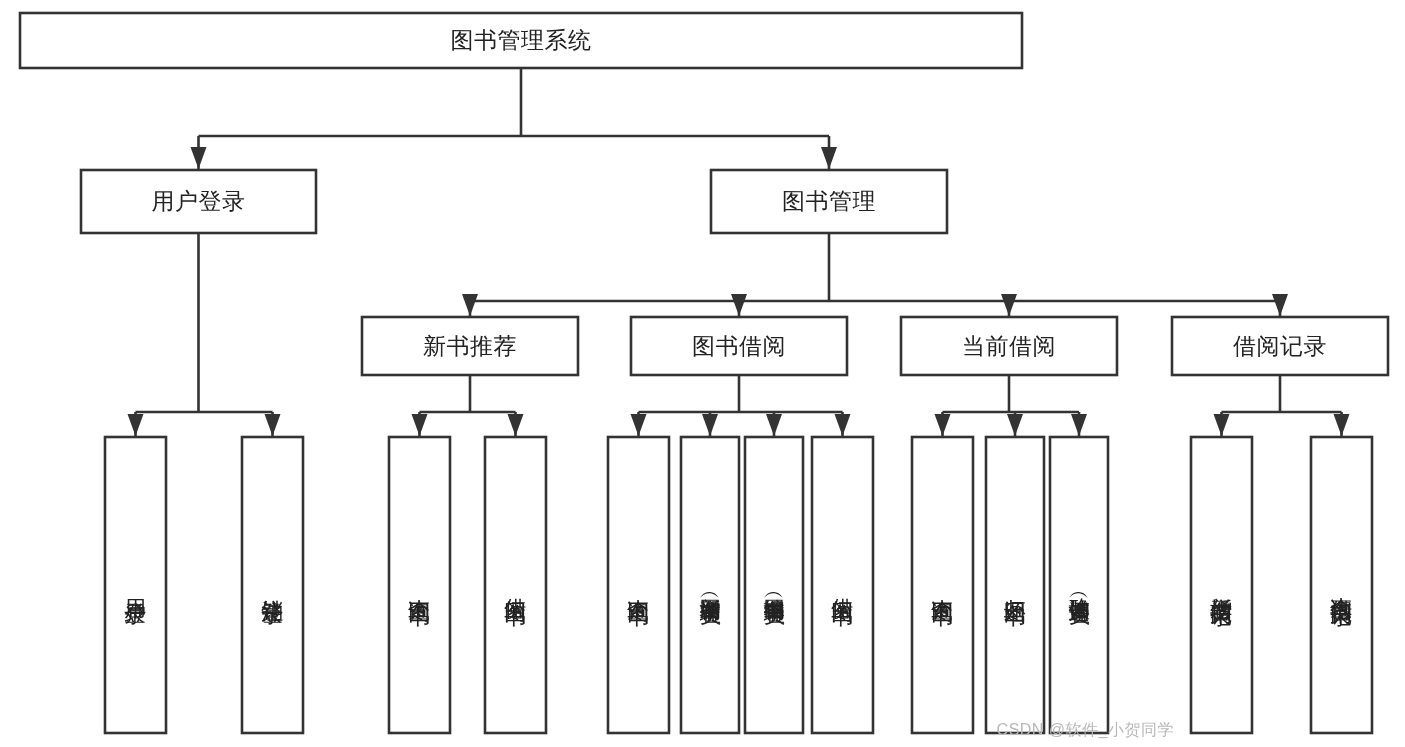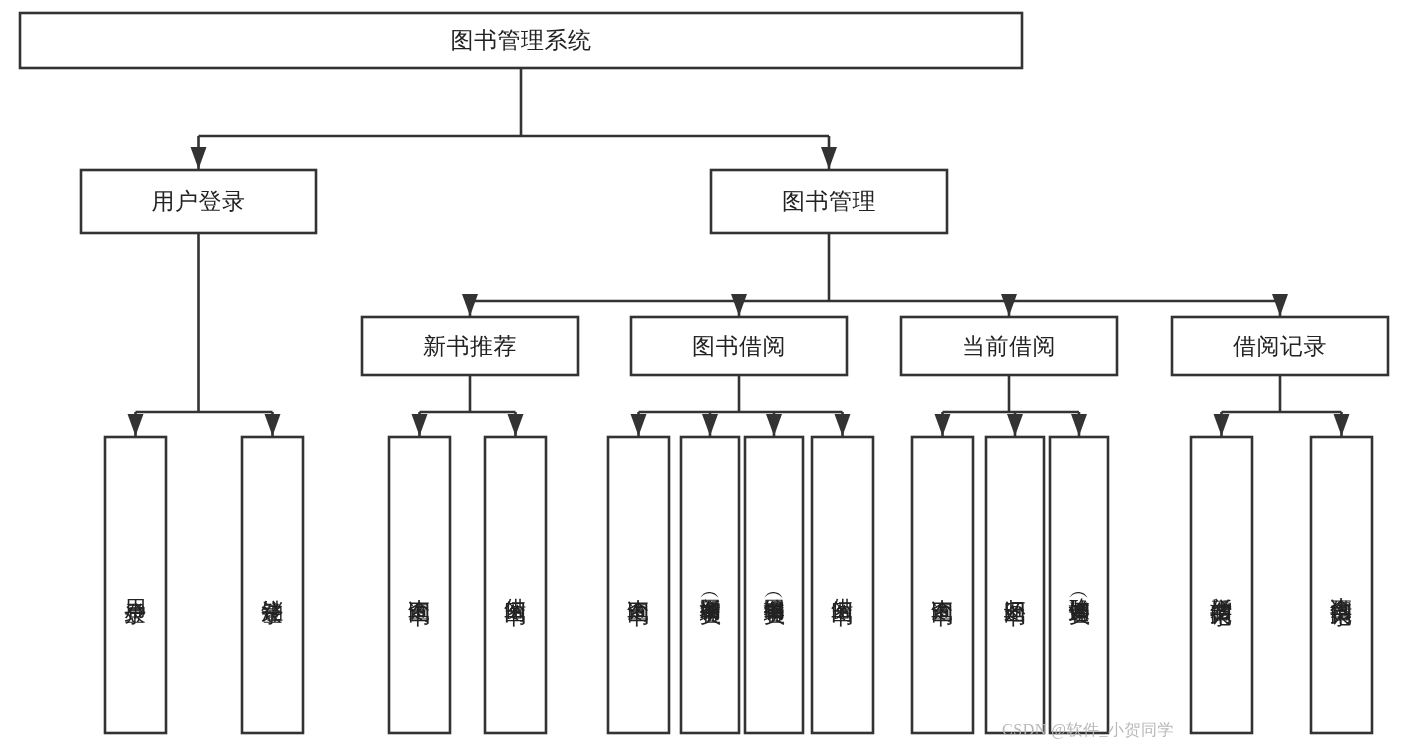--- a/index.html
+++ b/index.html
@@ -72,21 +72,21 @@
     font-size: 22px;
     line-height: 1.06;
     color: #222222;
     letter-spacing: 2px;
     white-space: nowrap;
   }
   .watermark {
     position: absolute;
     right: 12px;
     bottom: 6px;
-    font-family: Liberation Serif, serif;
+    font-family: Liberation Sans, sans-serif;
     font-size: 16px;
     color: #b8b8b8;
     white-space: nowrap;
     letter-spacing: 0.5px;
   }
 </style>
 </head>
 <body>
 
 <div id="diagram-root">

